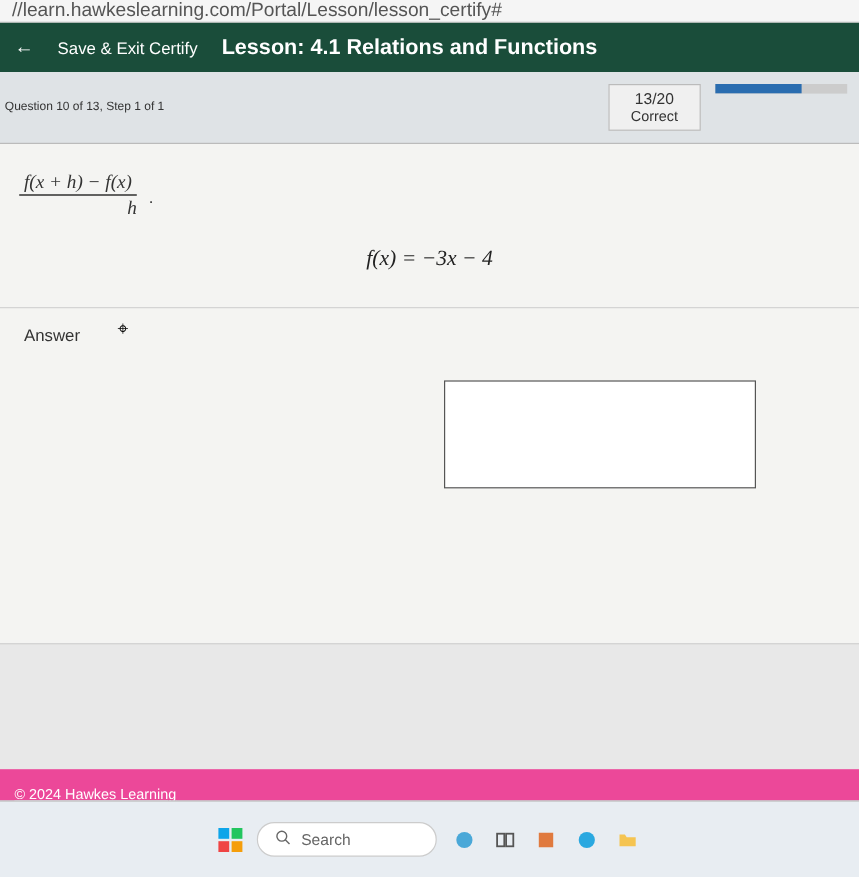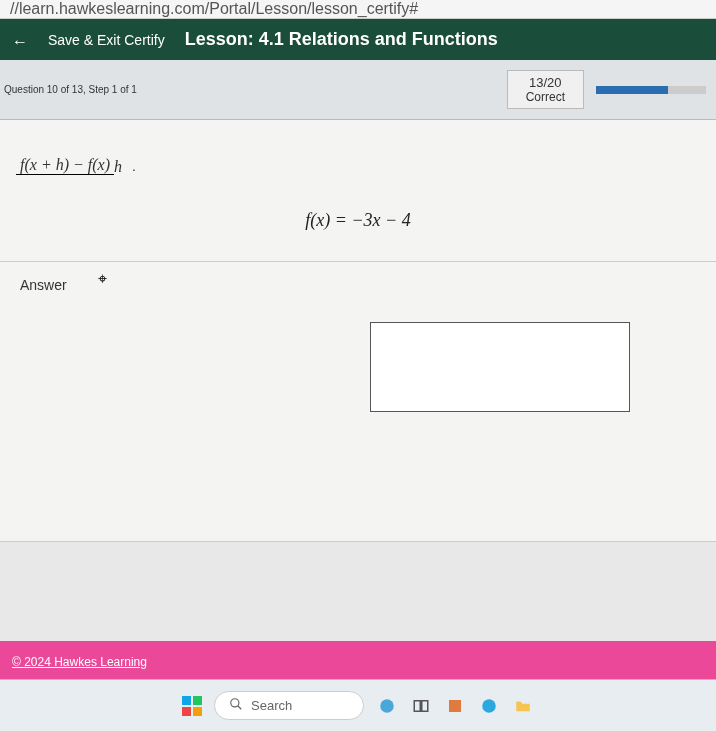--- a/index.html
+++ b/index.html
@@ -47,21 +47,20 @@
     justify-content: space-between;
     padding: 10px 10px 10px 4px;
     border-bottom: 1px solid #bbb;
   }
   .question-label {
     font-size: 10px;
     color: #333;
   }
   .score-box {
     display: flex;
-    align-items: center;
     gap: 12px;
   }
   .score-inner {
     background: #f0f0f0;
     border: 1px solid #bbb;
     padding: 4px 18px;
     text-align: center;
     font-size: 12px;
     color: #333;
   }
@@ -88,25 +87,26 @@
   .prompt-line {
     font-size: 14px;
     color: #333;
     display: flex;
     align-items: center;
     flex-wrap: wrap;
     gap: 6px;
   }
   .fraction {
     display: inline-flex;
-    align-items: flex-start;
+    flex-direction: column;
+    align-items: flex-end;
     font-style: italic;
     font-family: "Times New Roman", serif;
     font-size: 16px;
-    margin: 16px 4px;
+    margin: 4px 4px;
     vertical-align: middle;
   }
   .fraction .num { border-bottom: 1px solid #000; padding: 0 4px; }
   .fraction .den { padding-top: 2px; }
   .func-def {
     text-align: center;
     margin-top: 18px;
     font-family: "Times New Roman", serif;
     font-style: italic;
     font-size: 18px;
@@ -144,21 +144,21 @@
     color: #fff;
     font-size: 12px;
     padding: 14px 12px;
     position: absolute;
     bottom: 48px;
     left: 0; right: 0; text-decoration: underline;
   }
   .taskbar {
     position: absolute;
     bottom: 0; left: 0; right: 0;
-    height: 52px;
+    height: 64px;
     background: #e8edf2;
     border-top: 1px solid #bbb;
     display: flex;
     align-items: center;
     justify-content: center;
     gap: 12px;
   }
   .win-icon {
     display: grid;
     grid-template-columns: 9px 9px;

